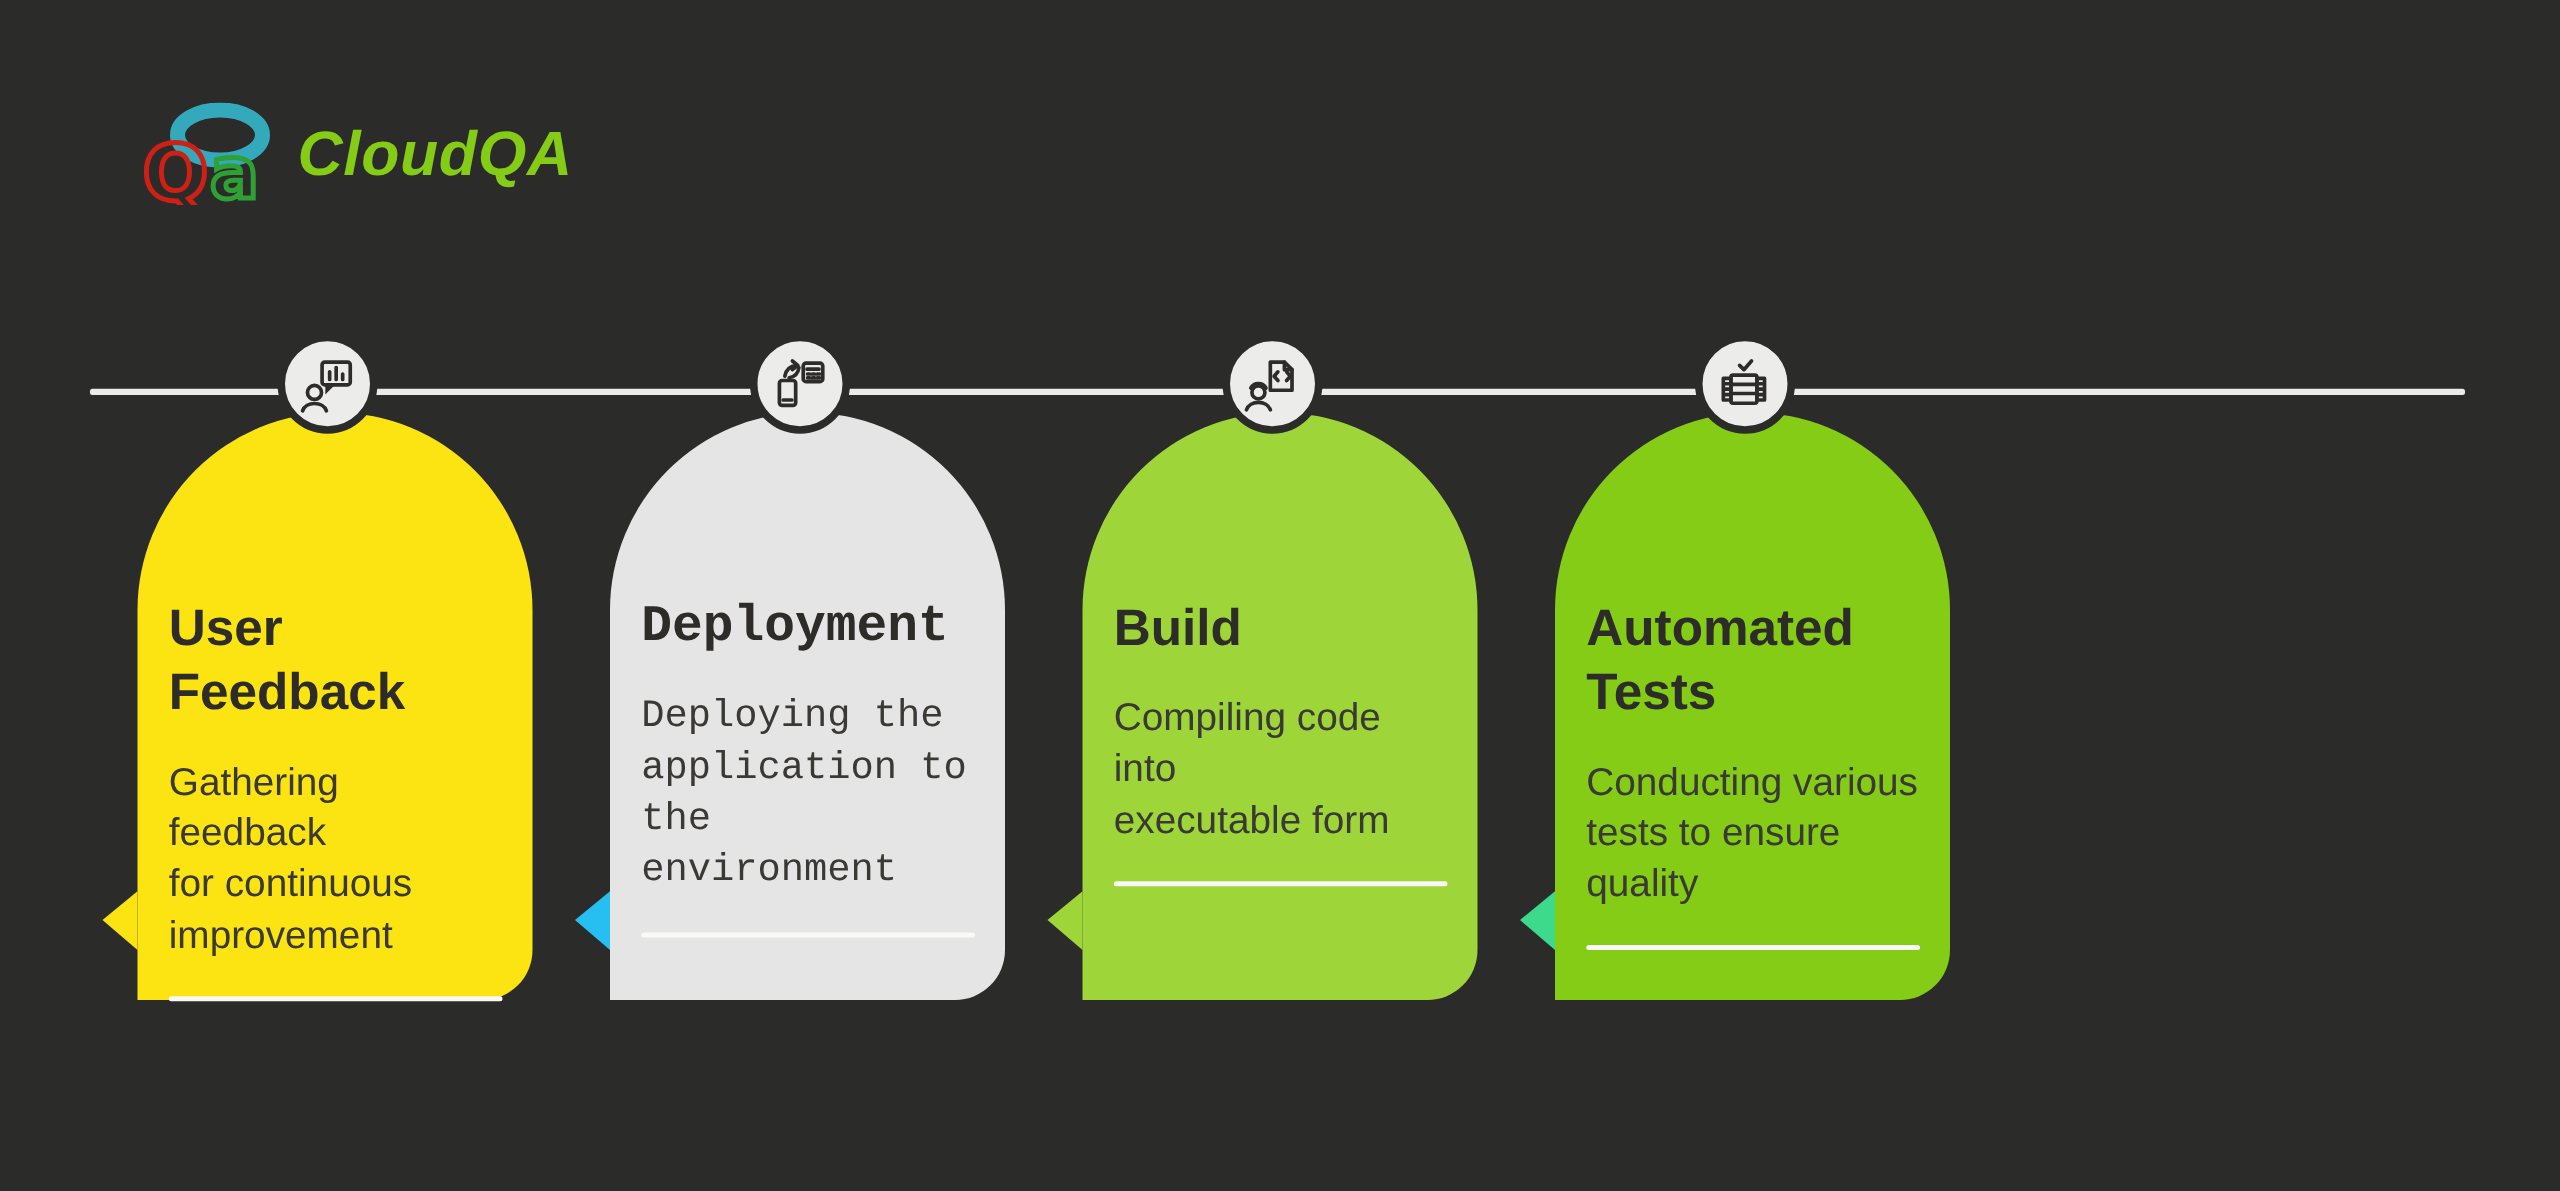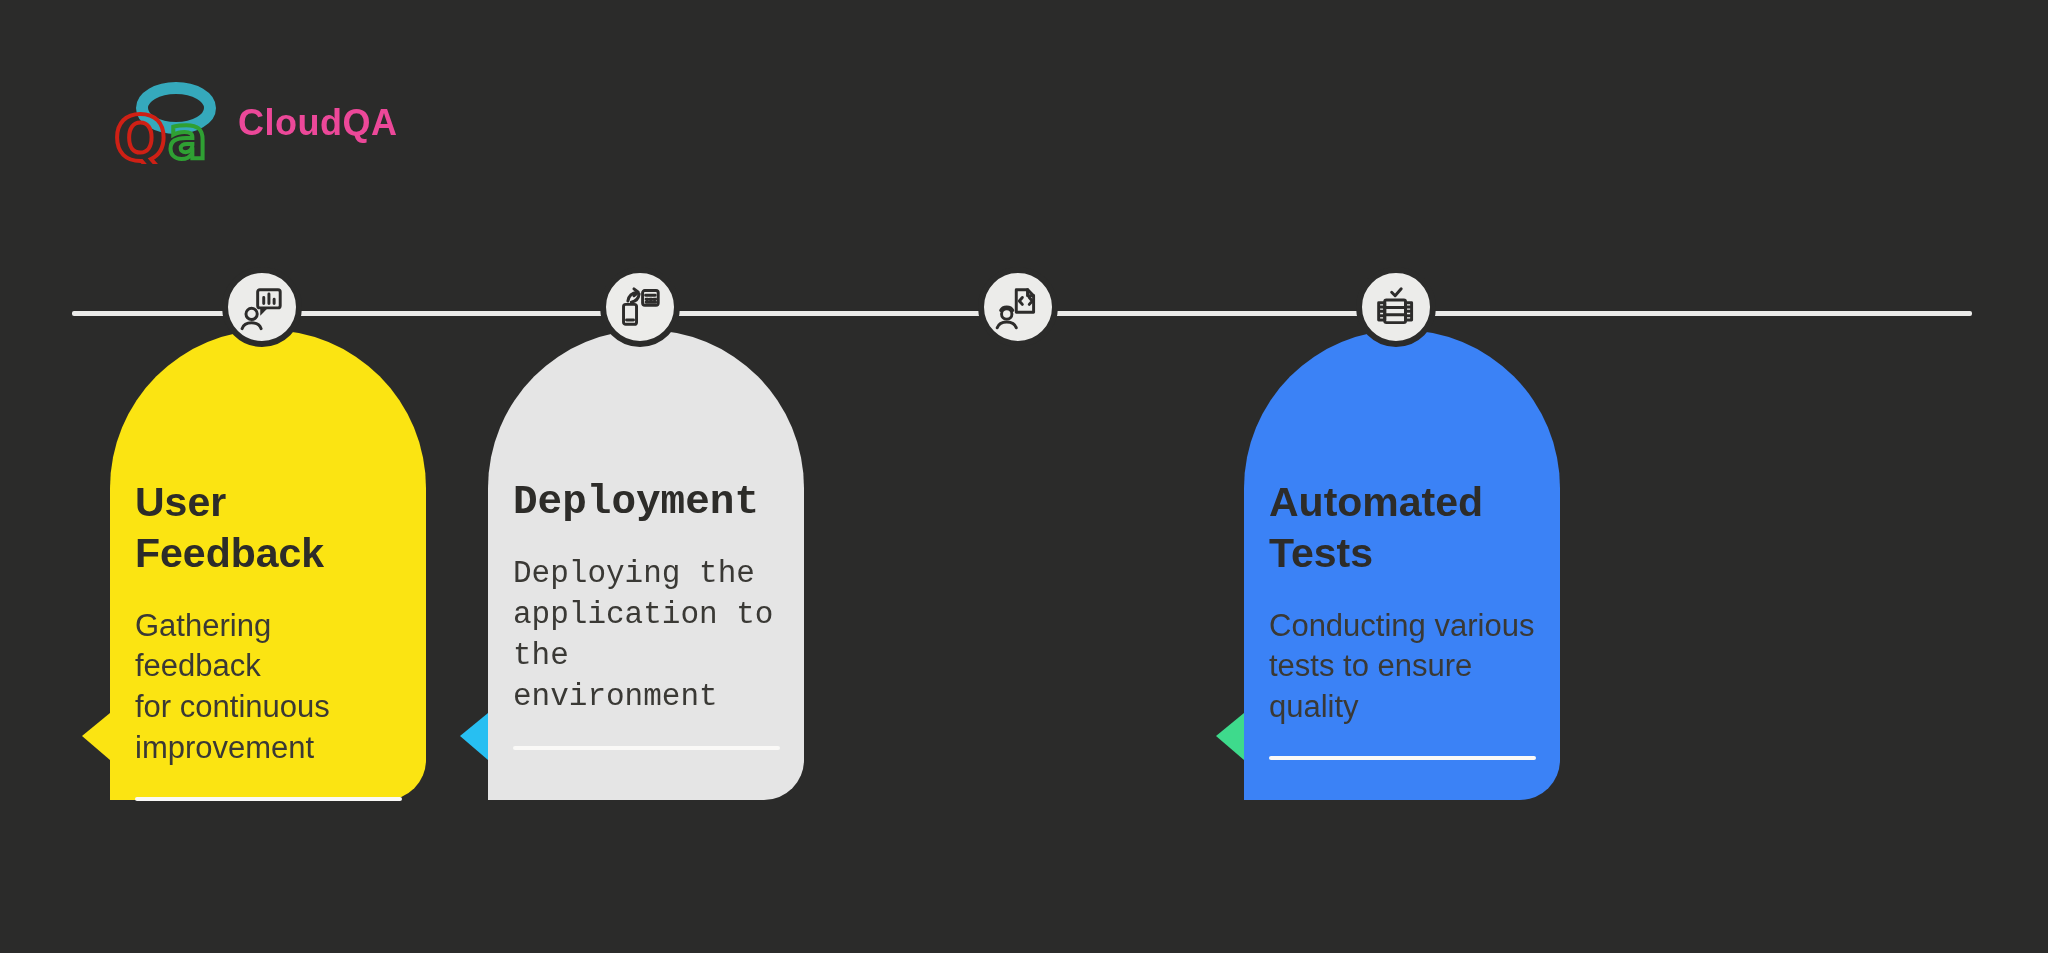--- a/index.html
+++ b/index.html
@@ -6,21 +6,21 @@
   html,body { background:#1e1e1e; }
   .canvas {
     position:relative; width:2048px; height:953px;
     background:#2b2b2a; overflow:hidden;
     font-family:"Liberation Sans", sans-serif;
   }
 
   
   .logo { position:absolute; left:112px; top:82px; display:flex; align-items:center; }
   .logo-glyph { width:120px; height:82px; }
-  .logo-text { font-size:36px; font-weight:600; color:#ec4899; letter-spacing:0.5px; margin-left:6px; }
+  .logo-text { font-size:50px; font-weight:600; color:#84cc16; letter-spacing:0.5px; margin-left:6px;font-style:italic; }
   .page-title {
     position:absolute; left:0; top:112px; width:100%;
     text-align:center; font-size:46px; font-weight:bold; color:#f0efed;
     letter-spacing:0.5px;
   }
 
   
   .timeline-line {
     position:absolute; left:72px; top:311px; width:1900px; height:5px;
     background:#ebebe9; border-radius:2px; z-index:1;
@@ -127,35 +127,42 @@
       <div class="icon-circle">
         <svg viewBox="0 0 60 60">
           <path class="ic" d="M28,10 h13 l7,7 v19 h-20 z"></path>
           <path class="ic" d="M41,10 v7 h7" stroke-width="2.6"></path>
           <path class="ic" d="M35,19 l-3.5,4 3.5,4 M43,19 l3.5,4 -3.5,4" stroke-width="2.8"></path>
           <circle class="ic" cx="17" cy="38" r="6"></circle>
           <path class="ic" d="M10,34 a7.5,6.5 0 0 1 14,0" stroke-width="2.8"></path>
           <path class="ic" d="M6,54 c3,-9 19,-9 22,0"></path>
         </svg>
       </div>
+      <div class="card" style="background: rgb(158, 214, 57);">
+        <div class="tail" style="border-right-color: rgb(158, 214, 57);"></div>
+        <div class="card-title">Build</div>
+        <div class="card-desc">Compiling code into
+executable form</div>
+        <div class="card-underline"></div>
+      </div>
     </div>
 
     <div class="stage">
       <div class="icon-circle">
         <svg viewBox="0 0 60 60">
           <path class="ic" d="M25,13 l4,4 7,-8"></path>
           <rect class="ic" x="17" y="22" width="24" height="26" rx="2"></rect>
           <path class="ic" d="M17,30.5 h24 M17,39 h24" stroke-width="2.8"></path>
           <rect class="ic" x="10" y="25" width="7" height="20" stroke-width="2.8"></rect>
           <path class="ic" d="M12,30 h3 M12,35 h3 M12,40 h3" stroke-width="2.2"></path>
           <rect class="ic" x="41" y="25" width="7" height="20" stroke-width="2.8"></rect>
           <path class="ic" d="M43,30 h3 M43,35 h3 M43,40 h3" stroke-width="2.2"></path>
         </svg>
       </div>
-      <div class="card" style="background: #3b82f6;">
+      <div class="card" style="background: #84cc16;">
         <div class="tail" style="border-right-color: rgb(62, 218, 140);"></div>
         <div class="card-title">Automated
 Tests</div>
         <div class="card-desc">Conducting various
 tests to ensure
 quality</div>
         <div class="card-underline"></div>
       </div>
     </div>
 

